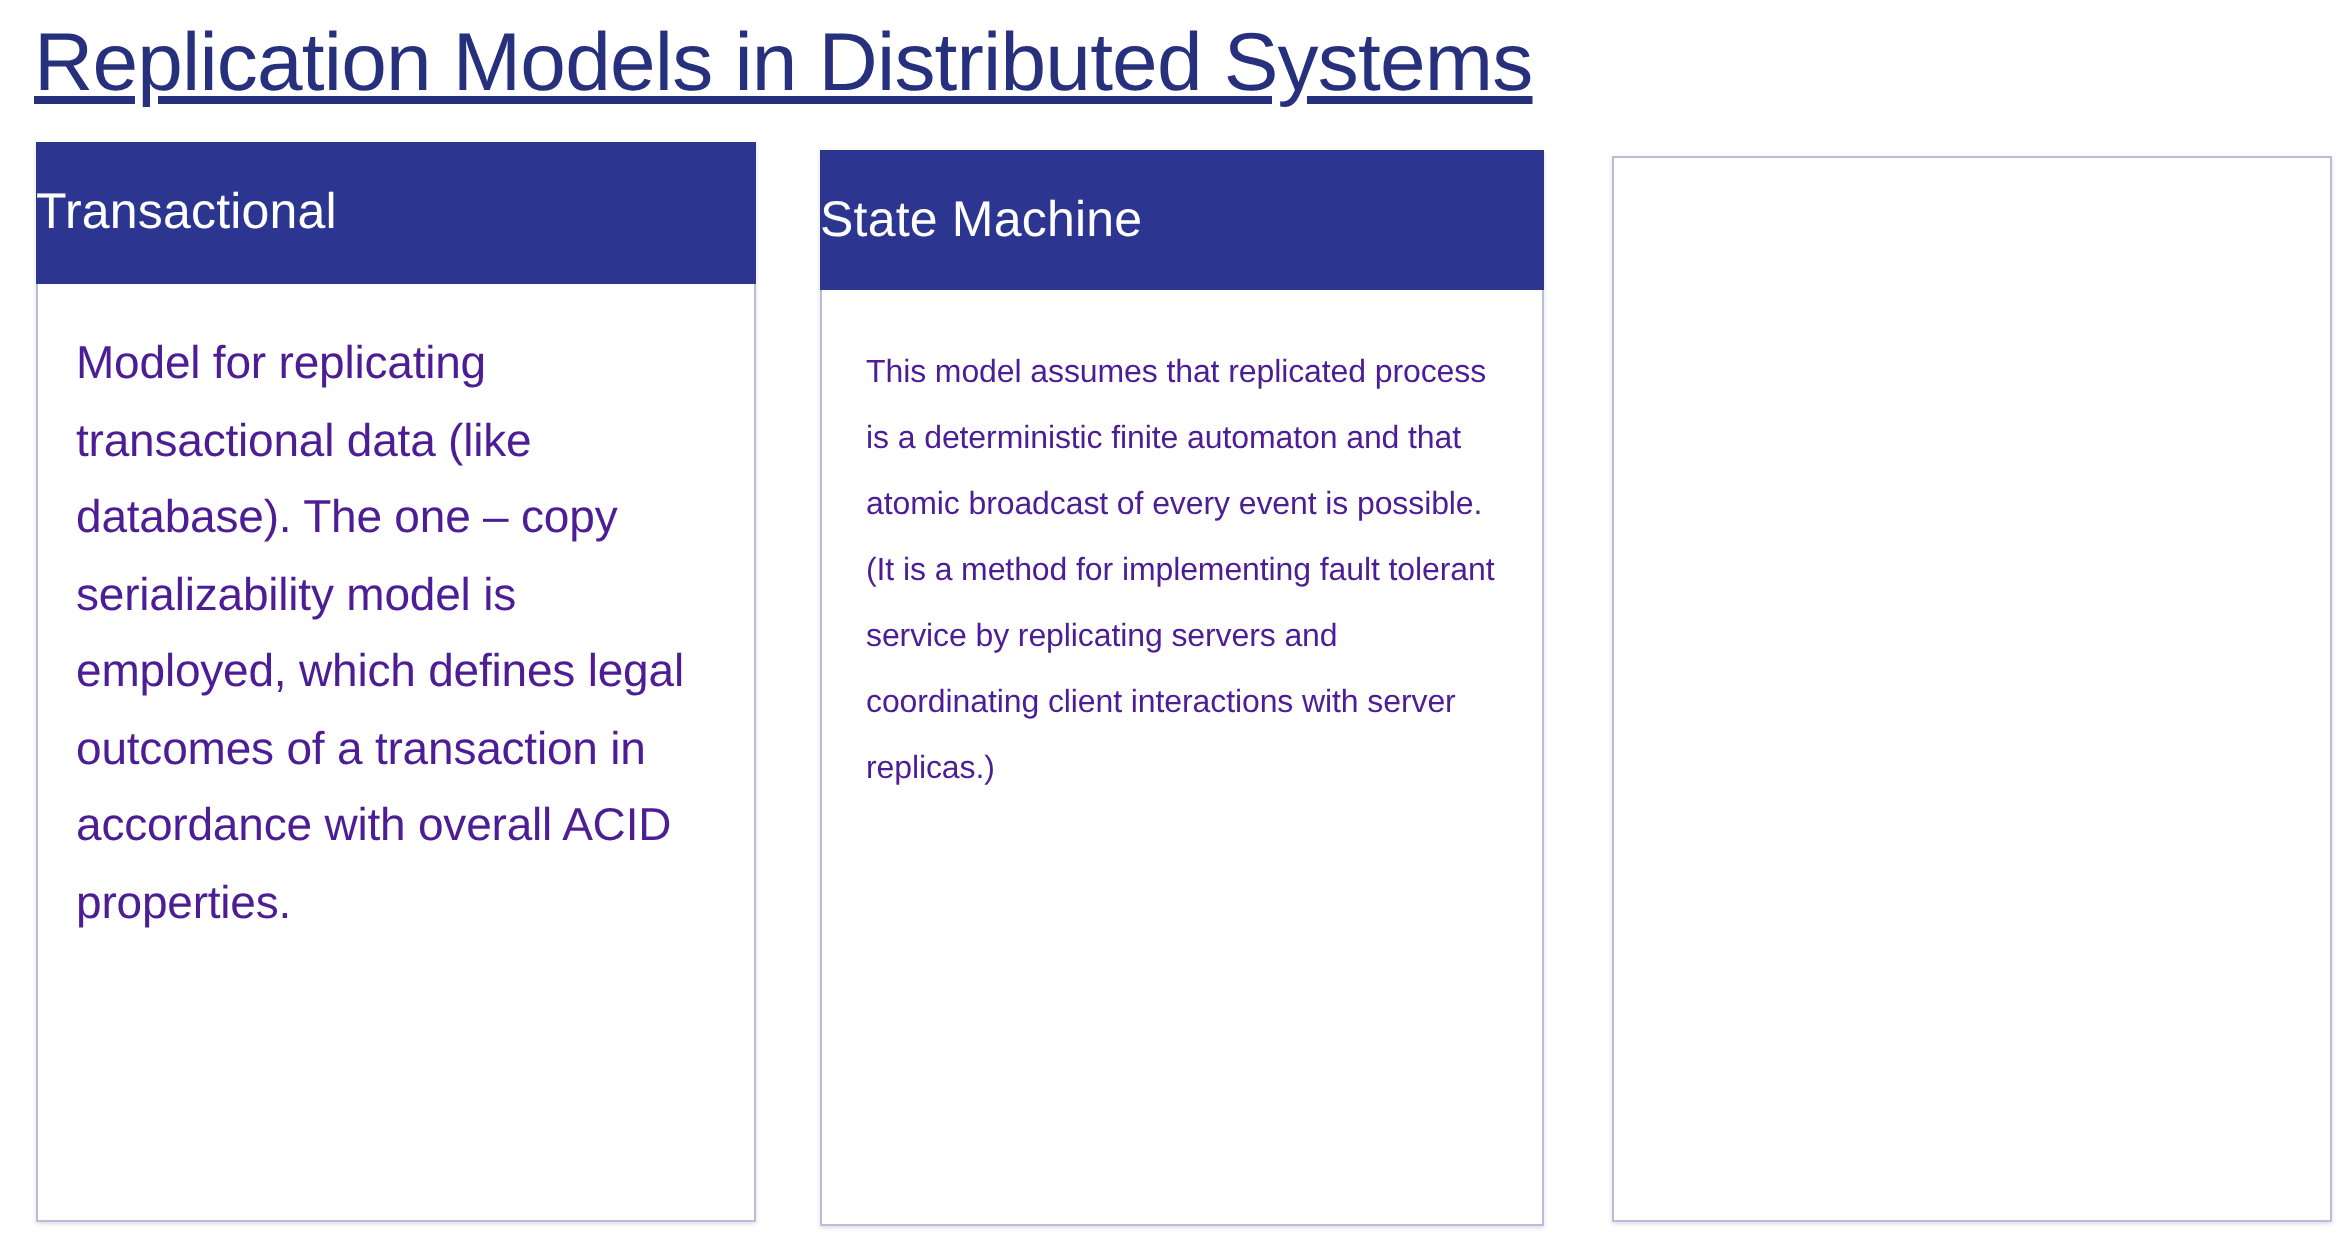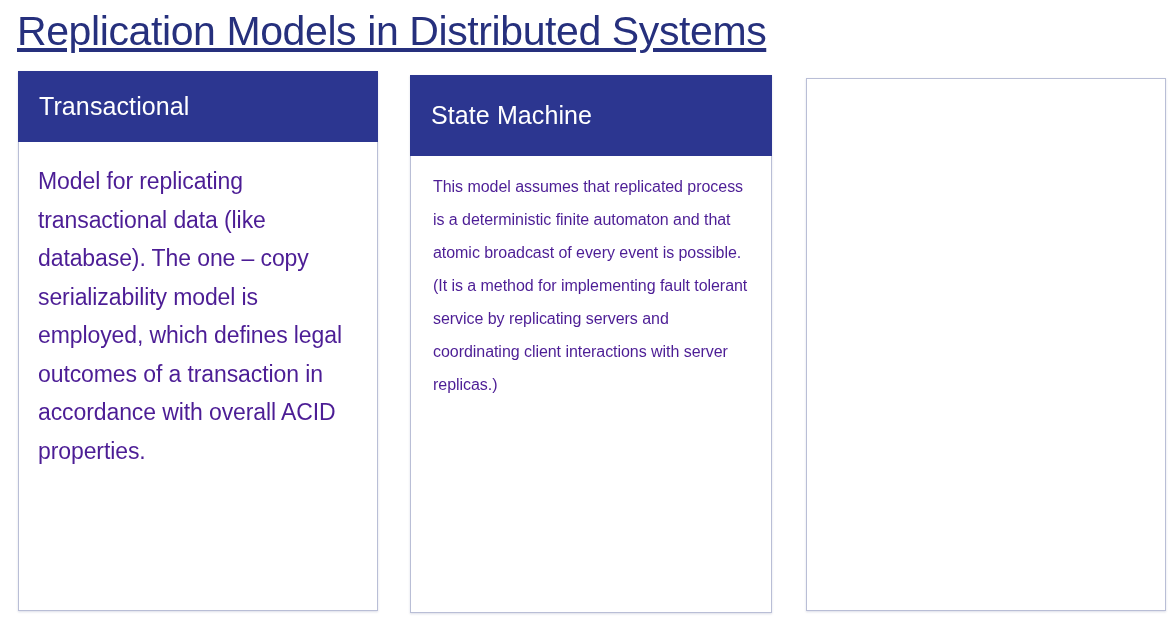--- a/index.html
+++ b/index.html
@@ -51,39 +51,38 @@
     display: flex;
     align-items: center;
   }
 
   .card-header-label {
     color: #ffffff;
     font-size: 25px;
     line-height: 29px;
     font-weight: 400;
     letter-spacing: 0.1px;
-    padding-left: 21px;
   }
 
   .card-body {
     position: absolute;
     box-sizing: border-box;
     color: #4c1d95;
     white-space: pre-line;
   }
 
   
   #card-1          { left: 18px;  top: 71px;  width: 360px; height: 540px; }
   #card-1-header   { left: 18px;  top: 71px;  width: 360px; height: 71px;  }
   #card-1-body     { left: 38px;  top: 162px; width: 325px; height: 340px;
                      font-size: 23px; line-height: 38.5px; letter-spacing: -0.1px; }
 
   
   #card-2          { left: 410px; top: 75px;  width: 362px; height: 538px; }
-  #card-2-header   { left: 410px; top: 75px;  width: 362px; height: 81px;  }
+  #card-2-header   { left: 410px; top: 75px;  width: 362px; height: 70px;  }
   #card-2-body     { left: 433px; top: 170px; width: 325px; height: 410px;
                      font-size: 16px; line-height: 33px; letter-spacing: -0.05px; }
 
   
   #card-3          { left: 806px; top: 78px;  width: 360px; height: 533px; }
   #card-3-header   { left: 806px; top: 78px;  width: 360px; height: 73px;  }
   #card-3-body     { left: 828px; top: 170px; width: 322px; height: 350px;
                      font-size: 22.5px; line-height: 38.5px; letter-spacing: -0.1px; }
 </style>
 </head>

